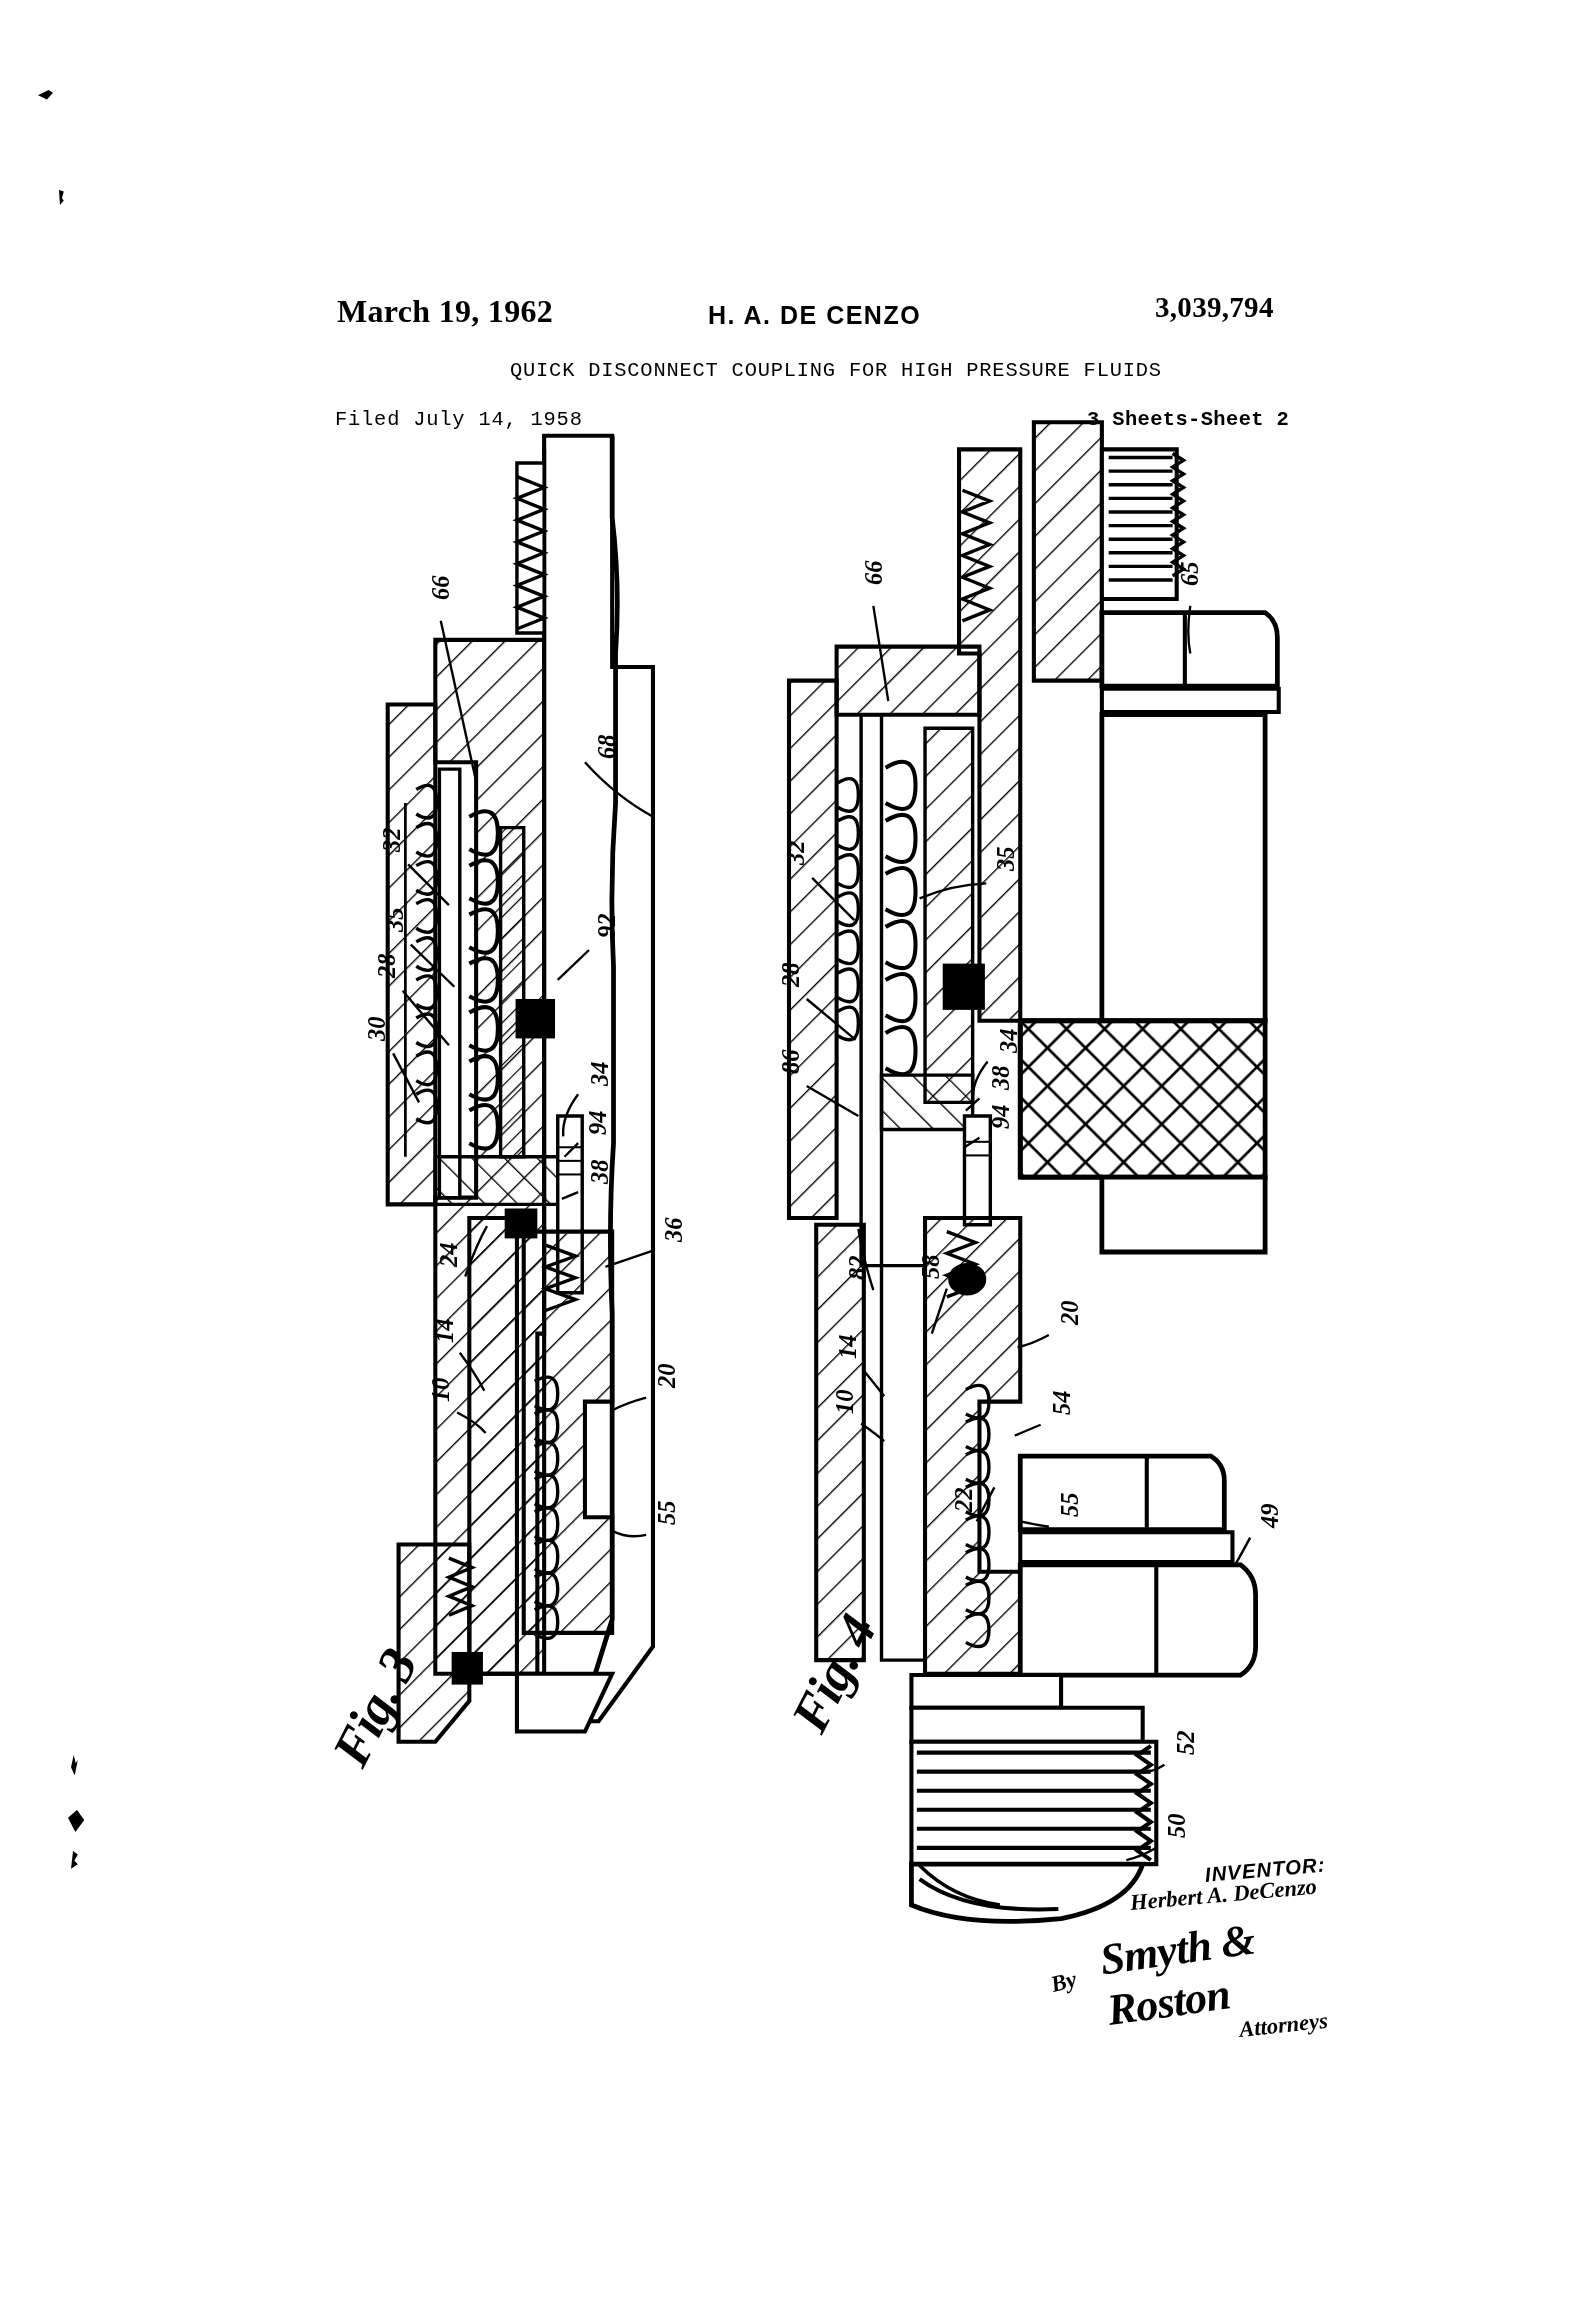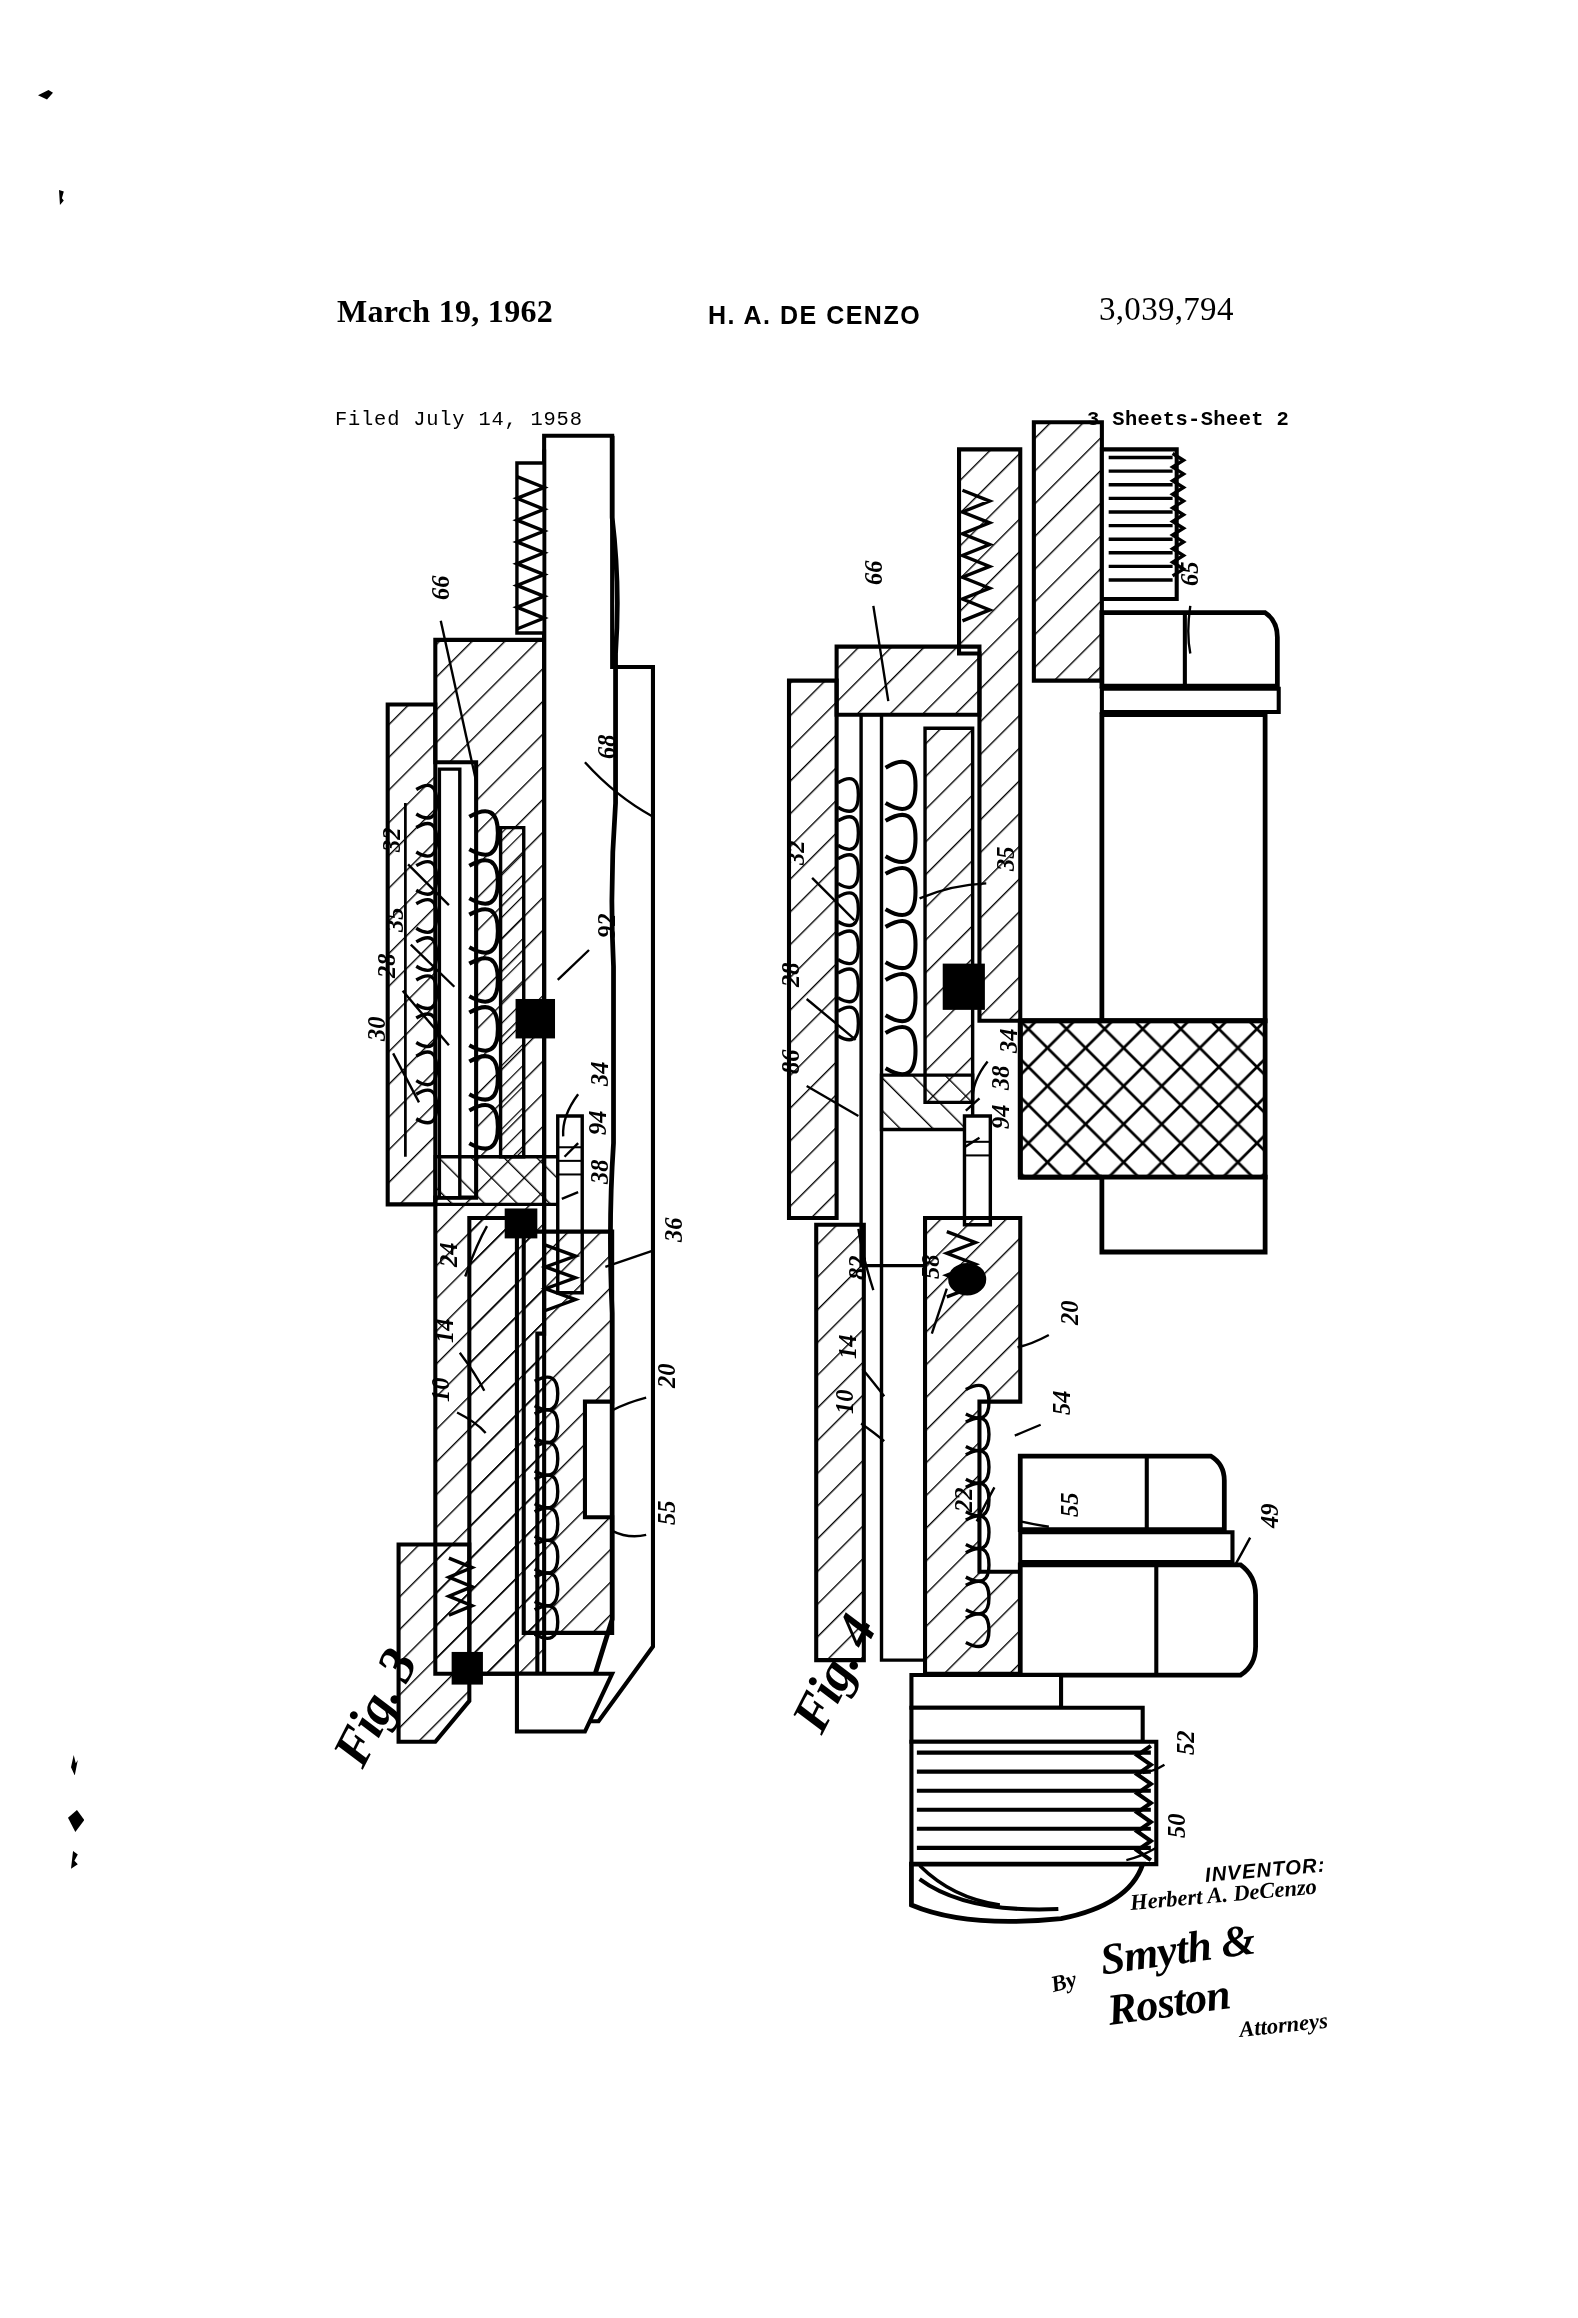--- a/index.html
+++ b/index.html
@@ -5,22 +5,22 @@
   html,body{margin:0;padding:0;background:#fff;}
   body{width:1578px;height:2319px;position:relative;
        font-family:"Liberation Serif",serif;color:#000;overflow:hidden;}
 
   
   #header{position:absolute;left:0;top:0;width:1578px;height:476px;}
   .hdr-date{position:absolute;left:337px;top:293px;font-family:"Liberation Serif",serif;
             font-weight:bold;font-size:32px;letter-spacing:0.3px;}
   .hdr-name{position:absolute;left:708px;top:301px;font-family:"Liberation Sans",sans-serif;
             font-weight:bold;font-size:25px;letter-spacing:1.5px;}
-  .hdr-num{position:absolute;left:1099px;top:291px;font-family:"Liberation Serif",serif;
-           font-weight:normal;font-size:33px;letter-spacing:0.3px;}
+  .hdr-num{position:absolute;left:1155px;top:291px;font-family:"Liberation Serif",serif;
+           font-weight:bold;font-size:29px;letter-spacing:0.3px;}
   .hdr-title{position:absolute;left:510px;top:359px;font-family:"Liberation Mono",monospace;
              font-size:20.4px;letter-spacing:0.8px;}
   .hdr-filed{position:absolute;left:327px;top:408px;font-family:"Liberation Mono",monospace;
              font-size:20.4px;letter-spacing:0.8px;margin-left:8px;}
   .hdr-sheets{position:absolute;left:1087px;top:408px;font-family:Liberation Mono, monospace;
               font-weight:bold;font-size:20.4px;letter-spacing:0.4px;}
 
   
   .artifact{position:absolute;background:#000;}
   #art1{left:38px;top:90px;width:15px;height:9.5px;
@@ -67,20 +67,21 @@
             font-style:italic;font-weight:bold;font-size:22.5px;
             transform:rotate(-6deg);transform-origin:left top;}
 </style>
 </head>
 <body>
 
 <div id="header">
   <div class="hdr-date">March 19, 1962</div>
   <div class="hdr-name">H. A. DE CENZO</div>
   <div class="hdr-num">3,039,794</div>
+  <div class="hdr-title">QUICK DISCONNECT COUPLING FOR HIGH PRESSURE FLUIDS</div>
   <div class="hdr-filed">Filed July 14, 1958</div>
   <div class="hdr-sheets">3 Sheets-Sheet 2</div>
 </div>
 
 <div class="artifact" id="art1"></div>
 <div class="artifact" id="art2"></div>
 <div class="artifact" id="art3"></div>
 <div class="artifact" id="art4"></div>
 <div class="artifact" id="art5"></div>
 

